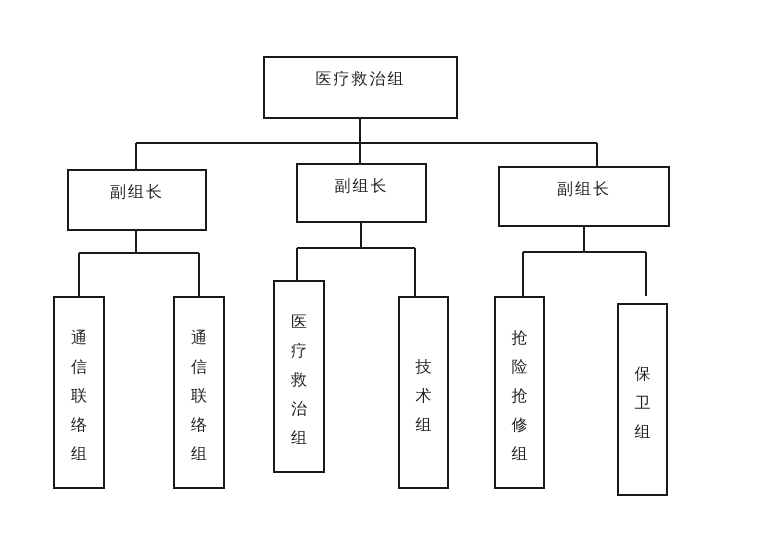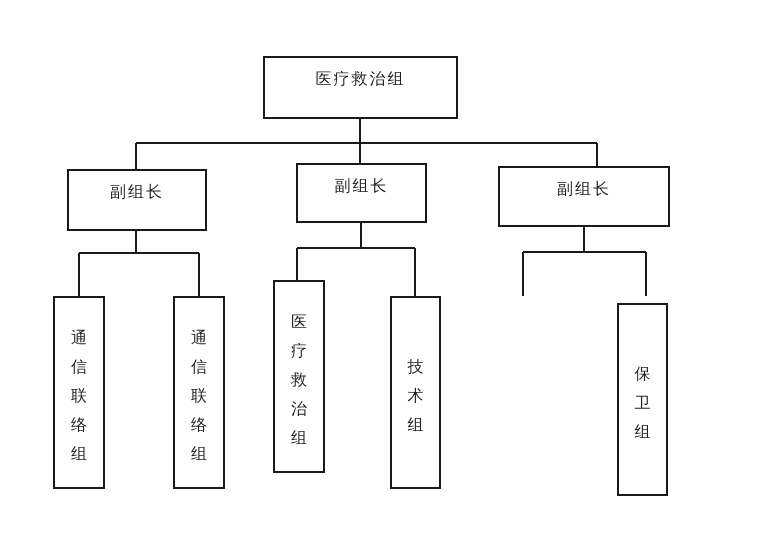--- a/index.html
+++ b/index.html
@@ -59,21 +59,21 @@
   .v-box .v-label {
     width: 1em;
     word-break: break-all;
     line-height: 29px;
     text-align: center;
     margin-top: 6px;
   }
   #box-grp-0 { left: 53px;  top: 296px; width: 52px; height: 193px; }
   #box-grp-1 { left: 173px; top: 296px; width: 52px; height: 193px; }
   #box-grp-2 { left: 273px; top: 280px; width: 52px; height: 193px; }
-  #box-grp-3 { left: 390px; top: 296px; width: 51px; height: 193px; }
+  #box-grp-3 { left: 398px; top: 296px; width: 51px; height: 193px; }
   #box-grp-4 { left: 494px; top: 296px; width: 51px; height: 193px; }
   #box-grp-5 { left: 617px; top: 296px; width: 51px; height: 193px; margin-top: 7px; }
 </style>
 </head>
 <body>
 
 <div id="canvas" style="--line: #1a1a1a; --text: #1f1f1f; --bg: #ffffff;">
 
   <svg id="connectors" viewBox="0 0 760 549" xmlns="http://www.w3.org/2000/svg" aria-hidden="true">
 
@@ -117,17 +117,20 @@
   </div>
   <div class="box v-box" id="box-grp-1">
     <span class="v-label">通信联络组</span>
   </div>
   <div class="box v-box" id="box-grp-2">
     <span class="v-label">医疗救治组</span>
   </div>
   <div class="box v-box" id="box-grp-3">
     <span class="v-label">技术组</span>
   </div>
+  <div class="box v-box" id="box-grp-4">
+    <span class="v-label">抢险抢修组</span>
+  </div>
   <div class="box v-box" id="box-grp-5">
     <span class="v-label">保卫组</span>
   </div>
 
 </div>
 
 </body></html>

